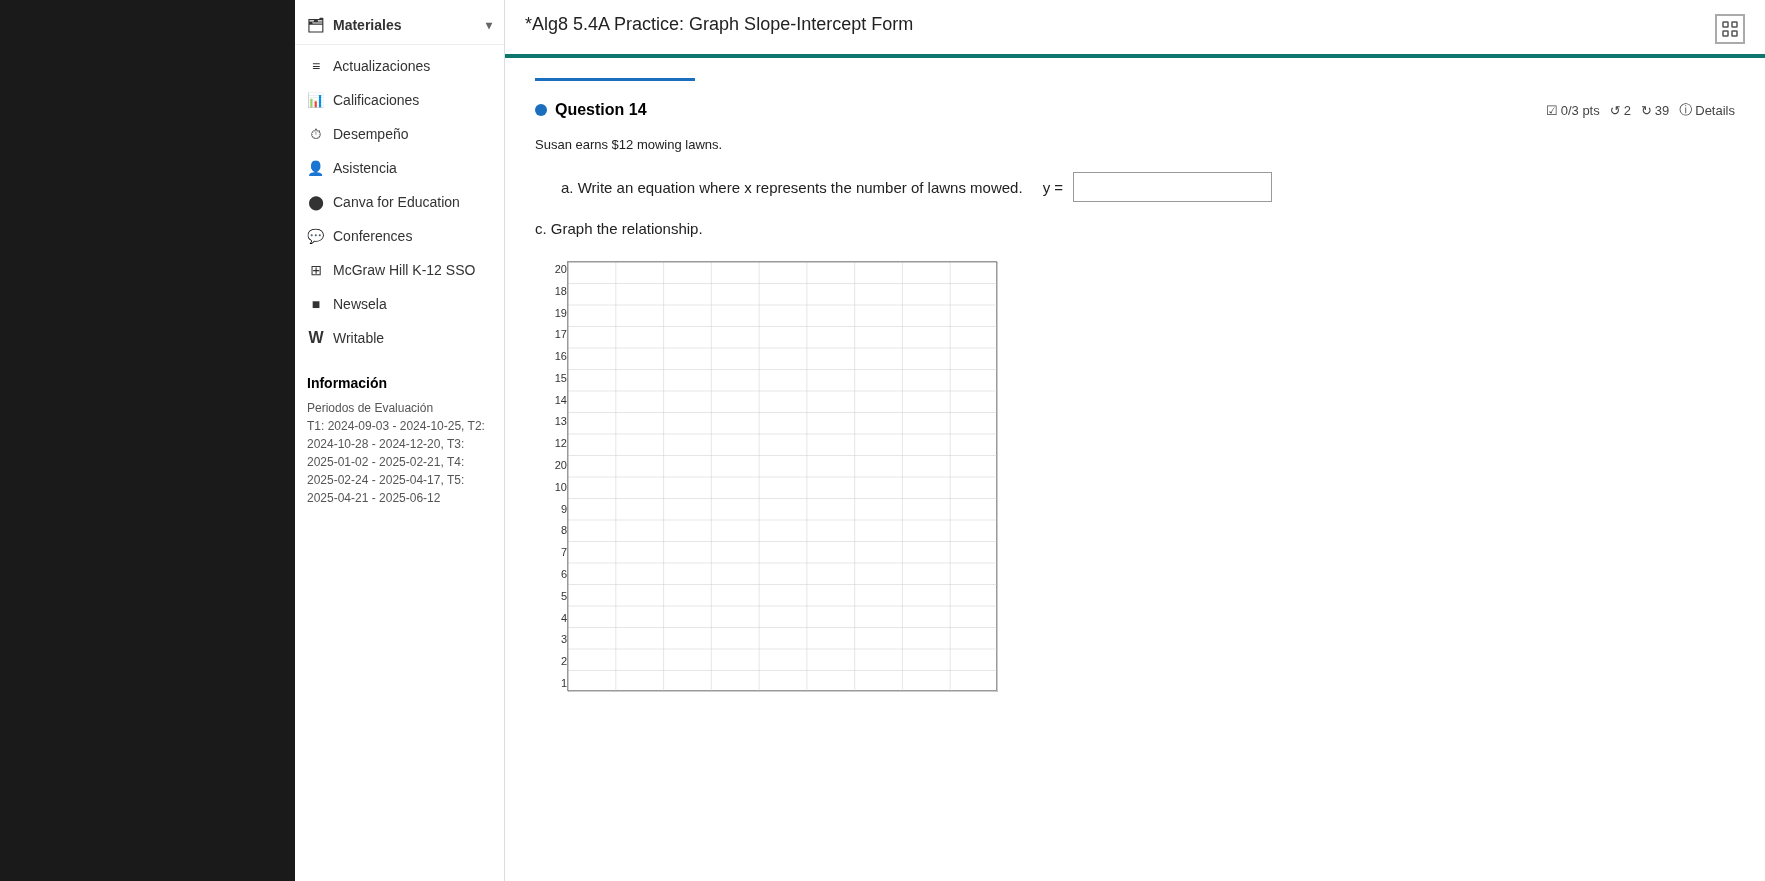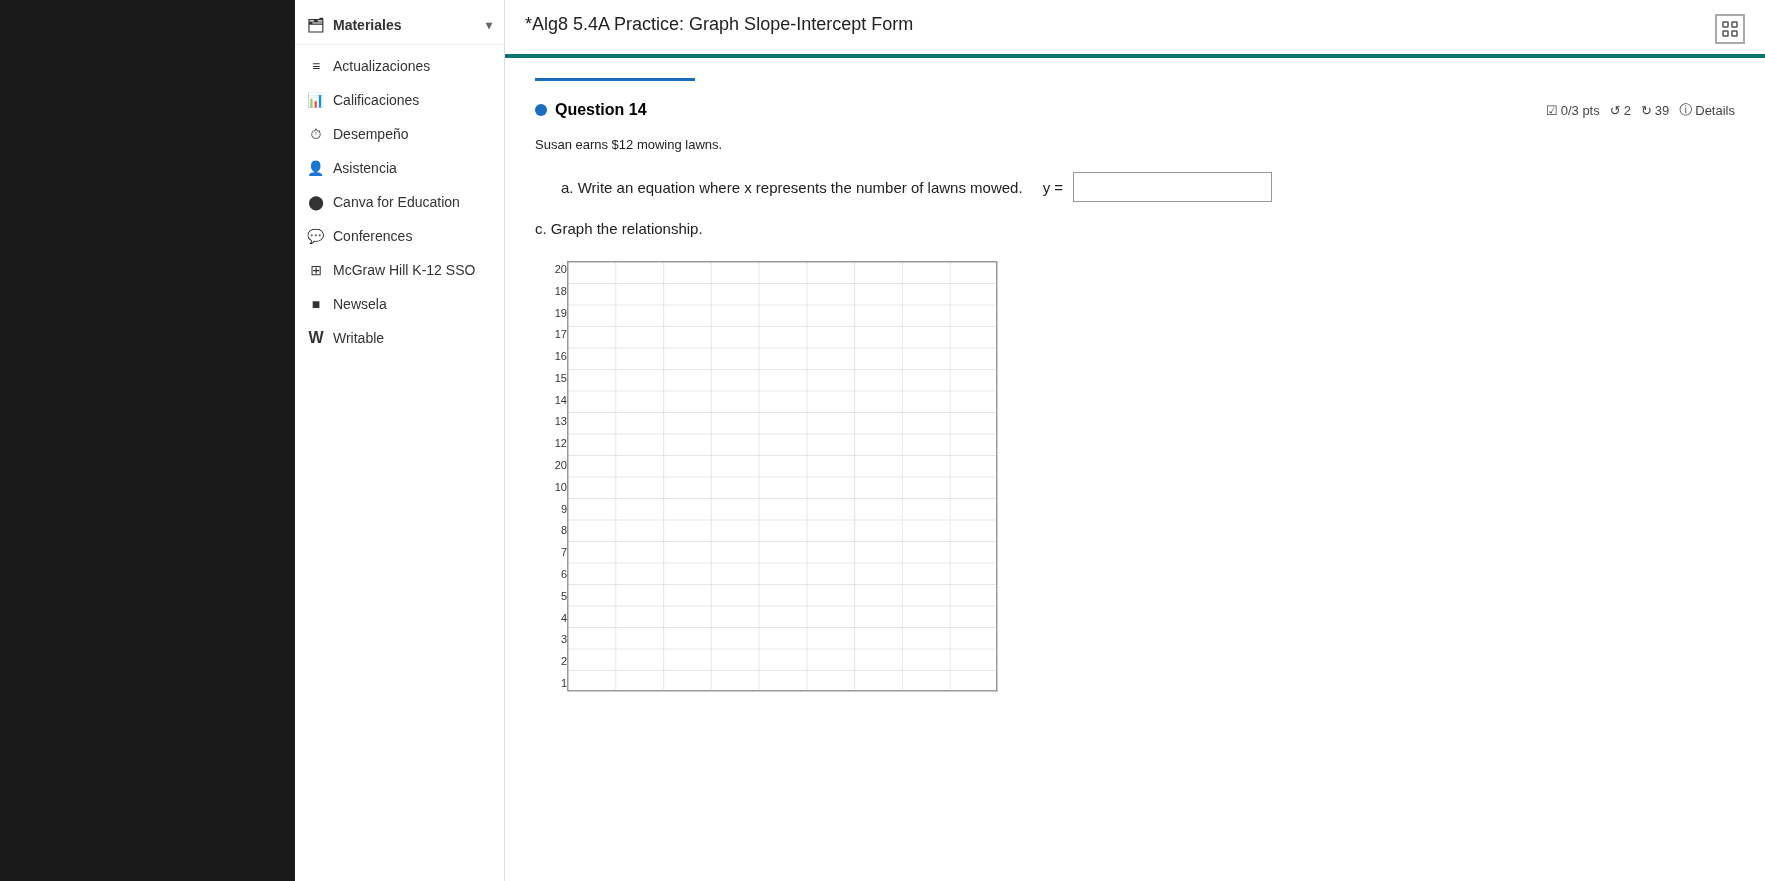--- a/index.html
+++ b/index.html
@@ -242,20 +242,27 @@
   </div>
   <div class="sidebar-item">
     <span class="sidebar-icon">■</span>
     <span>Newsela</span>
   </div>
   <div class="sidebar-item">
     <span class="sidebar-icon" style="font-weight:bold;font-size:16px;">W</span>
     <span>Writable</span>
   </div>
 
+  <div class="info-section">
+    <div class="info-title">Información</div>
+    <div class="info-text">
+      <span>Periodos de Evaluación</span><br>
+      <span>T1: 2024-09-03 - 2024-10-25, T2: 2024-10-28 - 2024-12-20, T3: 2025-01-02 - 2025-02-21, T4: 2025-02-24 - 2025-04-17, T5: 2025-04-21 - 2025-06-12</span>
+    </div>
+  </div>
 </div>
 
 <div class="main-content">
 
   <div class="page-header">
     <span class="page-title">*Alg8 5.4A Practice: Graph Slope-Intercept Form</span>
     <div class="header-icon">
       <svg width="16" height="16" viewBox="0 0 16 16" fill="none" xmlns="http://www.w3.org/2000/svg">
         <rect x="1" y="1" width="5" height="5" rx="0.5" stroke="#555" stroke-width="1.5"></rect>
         <rect x="10" y="1" width="5" height="5" rx="0.5" stroke="#555" stroke-width="1.5"></rect>

